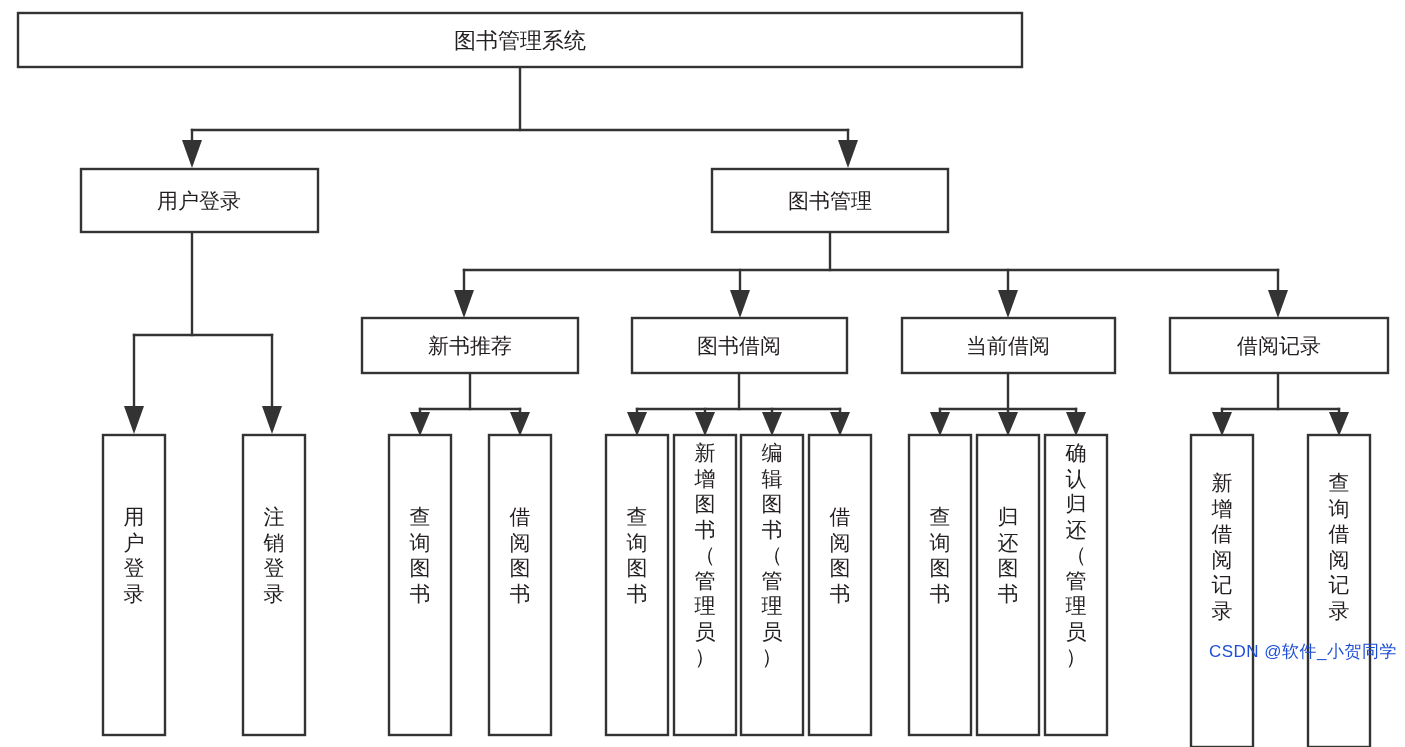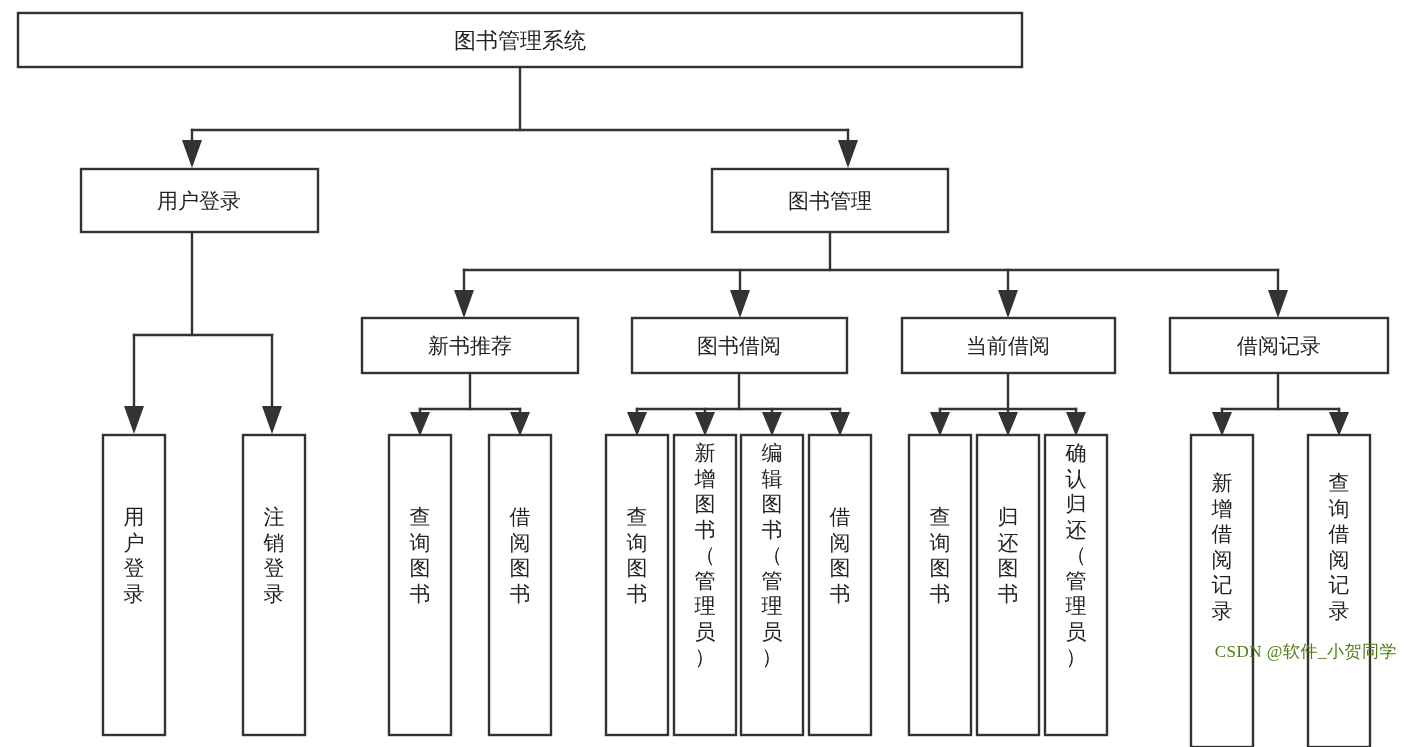--- a/index.html
+++ b/index.html
@@ -55,23 +55,23 @@
     stroke-linecap: square;
   }
   .arrowhead {
     fill: #333333;
     stroke: none;
   }
   .watermark {
     position: absolute;
     right: 8px;
     bottom: 4px;
-    color: #4d7c0f;
+    color: #1d4ed8;
     font-size: 17px;
-    font-family: Liberation Serif, serif;
+    font-family: Liberation Sans, sans-serif;
     letter-spacing: 0.5px;
     white-space: nowrap;
     user-select: none;
     margin-left: 48px;
   }
 </style>
 </head>
 <body>
 
 <div id="diagram-root">

